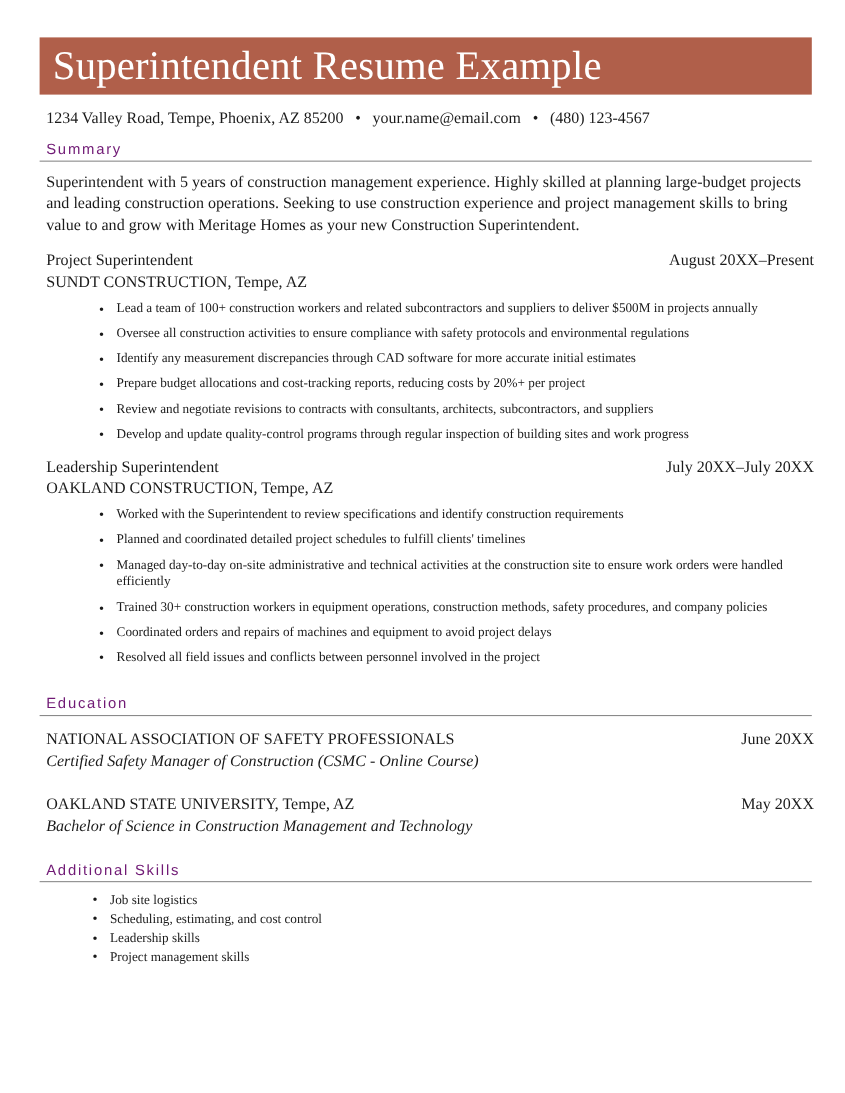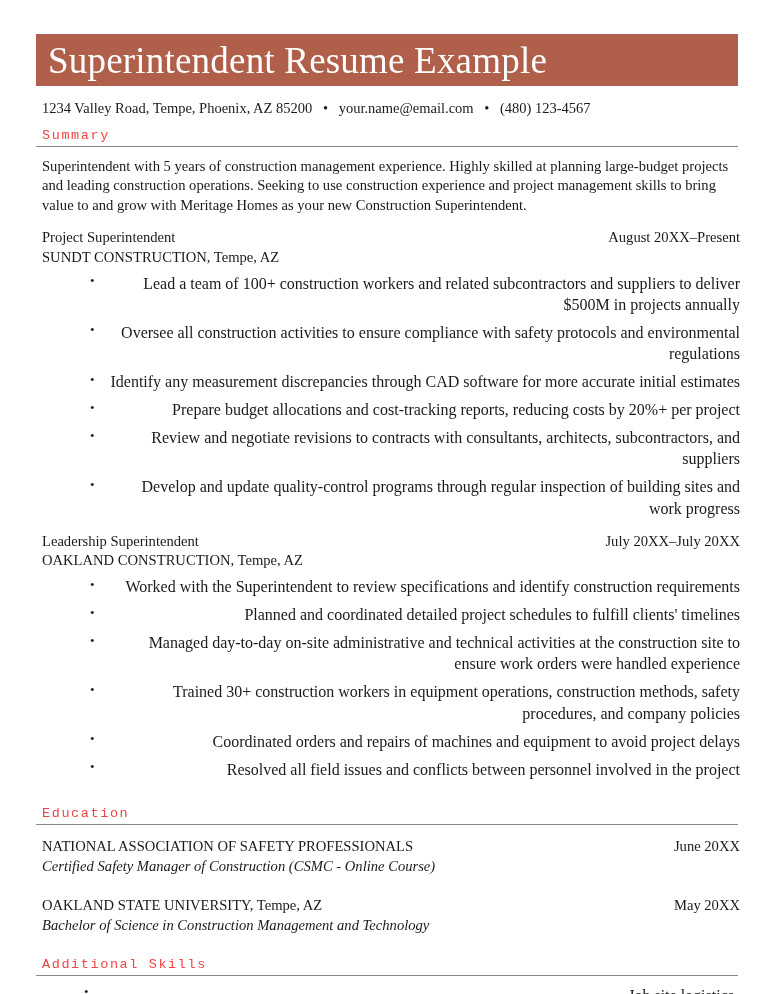--- a/index.html
+++ b/index.html
@@ -54,23 +54,23 @@
     display: inline-block;
     padding: 0 7px;
     color: #1a1a1a;
   }
 
   
   .section {
     margin-top: 11px;
   }
   .section-heading {
-    font-family: Liberation Mono, monospace;
+    font-family: Liberation Sans, sans-serif;
     font-size: 13.5px;
-    color: #ef4444;
+    color: #701a75;
     letter-spacing: 1.6px;
     padding: 0 0 3px 6px;
     border-bottom: 1.6px solid #8a8a8a;
     width: 702px;
     box-sizing: border-box;
     white-space: nowrap;
   }
 
   
   .body-text {
@@ -104,25 +104,24 @@
   
   ul.bullets {
     margin: 6px 0 0 0;
     padding: 0 0 0 48px;
     list-style: none;
     width: 698px;
     box-sizing: border-box;
   }
   ul.bullets li {
     position: relative;
-    font-size: 16px;
+    font-size: 12px;
     line-height: 1.32;
     margin-bottom: 7px;
     padding-left: 16px;
-    text-align: right;
   }
   ul.bullets li:last-child { margin-bottom: 0; }
   ul.bullets li::before {
     content: "\2022";
     position: absolute;
     left: 0;
     top: -0.5px;
     font-size: 13px;
     color: #1a1a1a;
   }
@@ -187,21 +186,21 @@
 
     <div class="entry">
       <div class="entry-row">
         <span class="entry-title">Leadership Superintendent</span>
         <span class="entry-date">July 20XX–July 20XX</span>
       </div>
       <div class="entry-org">OAKLAND CONSTRUCTION, Tempe, AZ</div>
       <ul class="bullets">
         <li>Worked with the Superintendent to review specifications and identify construction requirements</li>
         <li>Planned and coordinated detailed project schedules to fulfill clients' timelines</li>
-        <li>Managed day-to-day on-site administrative and technical activities at the construction site to ensure work orders were handled experience</li>
+        <li>Managed day-to-day on-site administrative and technical activities at the construction site to ensure work orders were handled efficiently</li>
         <li>Trained 30+ construction workers in equipment operations, construction methods, safety procedures, and company policies</li>
         <li>Coordinated orders and repairs of machines and equipment to avoid project delays</li>
         <li>Resolved all field issues and conflicts between personnel involved in the project</li>
       </ul>
     </div>
   </div>
 
   <div class="section" style="margin-top:26px;">
     <div class="section-heading">Education</div>
 

